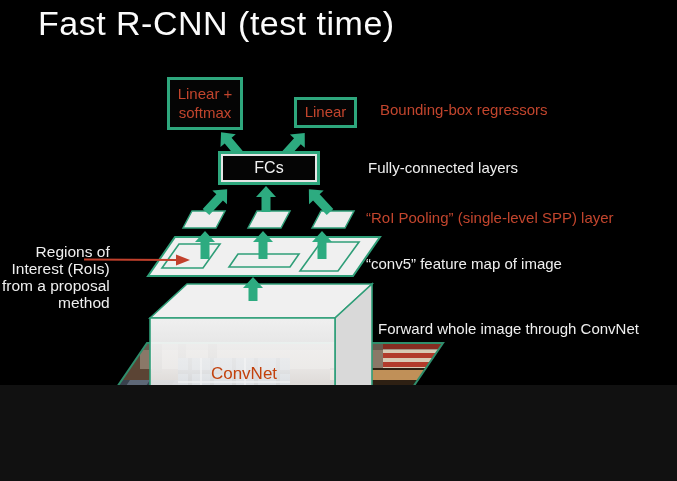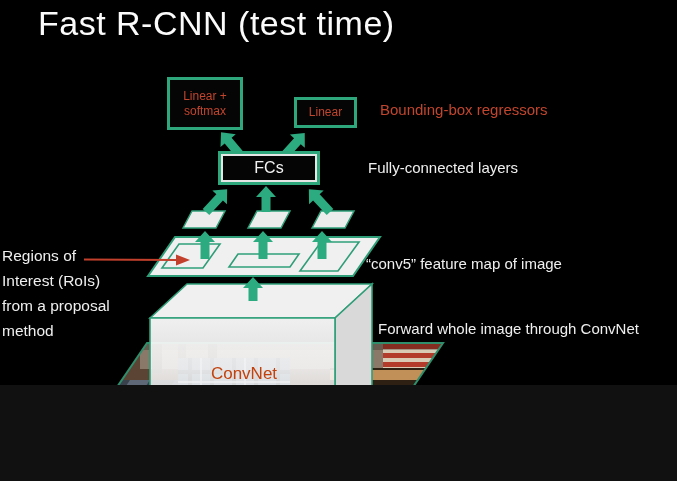--- a/index.html
+++ b/index.html
@@ -7,26 +7,26 @@
     position:relative;width:677px;height:385px;background:#000;
     overflow:hidden;font-family:"Liberation Sans",sans-serif;
   }
   .abs{position:absolute;}
   #title{
     left:38px;top:4px;font-size:34px;color:#fbfbfb;letter-spacing:.5px;
     font-weight:400;white-space:nowrap;
   }
   .lbl{position:absolute;font-size:15px;line-height:1.3;white-space:nowrap;}
   .red{color:#C2452D;}
-  .white{color:#EFEFEF;}
+  .white{color:#EFEFEF;text-align:right;}
   .pre{white-space:pre-line;}
   .obox{
     position:absolute;border:3px solid #2EA77D;background:#050505;
     display:flex;align-items:center;justify-content:center;text-align:center;
-    color:#C2452D;font-size:12px;line-height:1.25;
+    color:#C2452D;font-size:15px;line-height:1.25;
   }
   #fcs-box{
     border:3px solid #2EA77D;box-shadow:inset 0 0 0 2px #e6e6e6;
     color:#F2F2F2;font-size:16px;
   }
   #convnet-label{color:#c2410c;font-size:17px;text-align:center;}
   #diagram-svg{left:0;top:0;}
   #bottom-strip{left:0;top:472px;width:677px;height:9px;background:#d6d6d6;}
 </style>
 </head>
@@ -140,24 +140,25 @@
     </g>
 
     <g>
       <line x1="84" y1="259.5" x2="178" y2="260" stroke="#C2402C" stroke-width="2.2"></line>
       <polygon points="190,260 176,254.6 176,265.4" fill="#C2402C"></polygon>
     </g>
   </svg>
 
   <div class="lbl red" style="left:368px;top:100px;margin-left:12px;">Bounding-box regressors</div>
   <div class="lbl white" style="left:368px;top:158px;">Fully-connected layers</div>
+  <div class="lbl red" style="left:366px;top:208px;">“RoI Pooling”  (single-level SPP) layer</div>
   <div class="lbl white" style="left:366px;top:254px;">“conv5” feature map of image</div>
   <div class="lbl white" style="left:378px;top:319px;">Forward whole image through ConvNet</div>
   <div class="lbl white" style="left:397px;top:387px;margin-left:32px;">Input image</div>
-  <div class="lbl white pre" style="left:2px;top:243px;font-size:15.5px;line-height:25px;">Regions of
+  <div class="lbl white pre" style="left:2px;top:243px;font-size:15.5px;line-height:17px;">Regions of
 Interest (RoIs)
 from a proposal
 method</div>
 
   <div class="obox pre" style="left:167px;top:77px;width:70px;height:47px;">Linear +
 softmax</div>
   <div class="obox" id="fcs-box" style="left:218px;top:151px;width:96px;height:28px;">FCs</div>
   <div class="obox" style="left:294px;top:97px;width:57px;height:25px;">Linear</div>
   <div class="abs" id="convnet-label" style="left:198px;top:364px;width:92px;">ConvNet</div>
 

